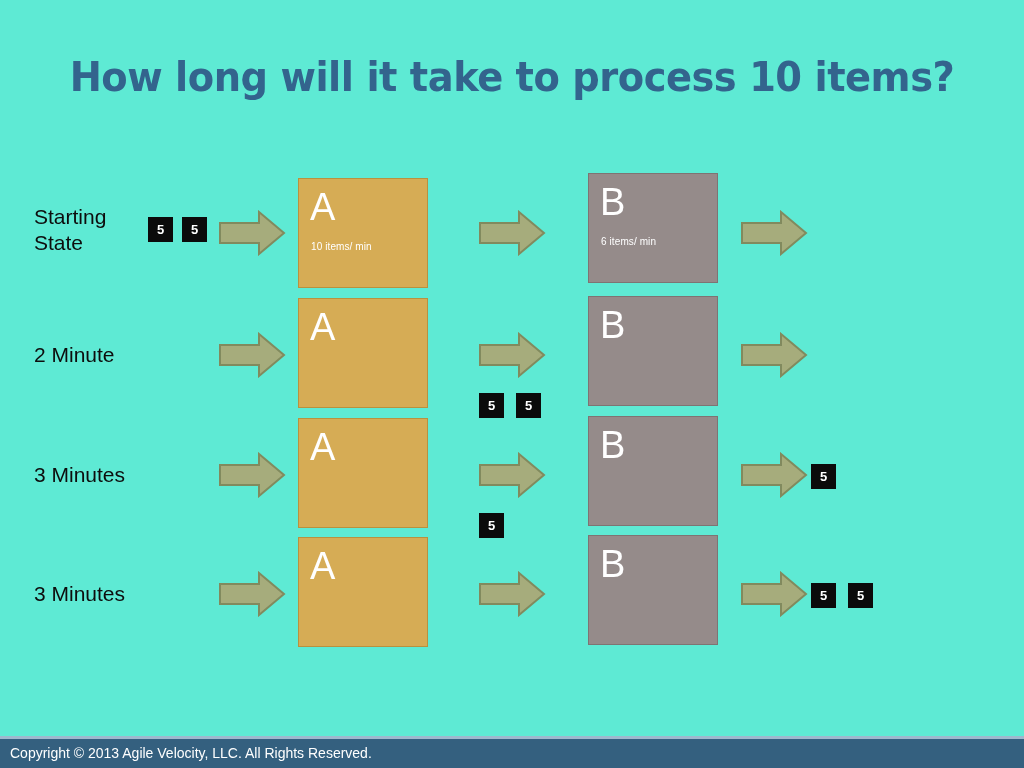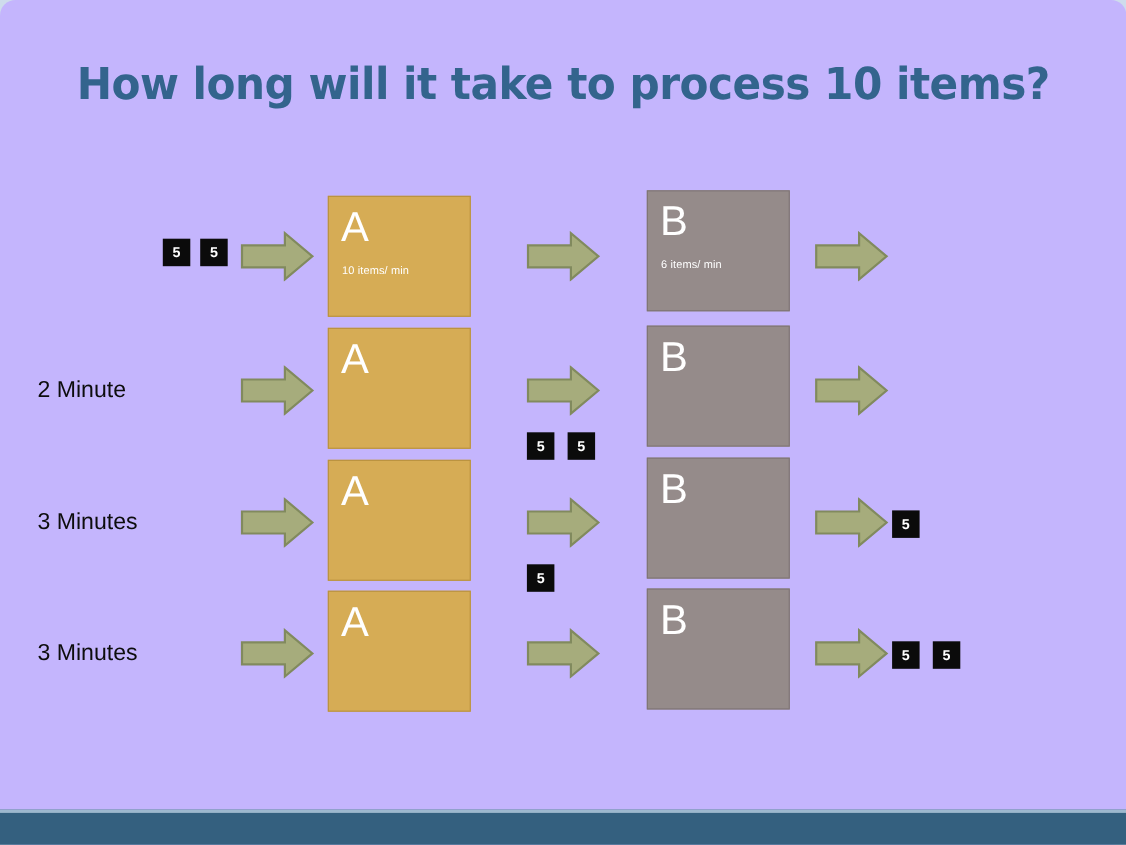--- a/index.html
+++ b/index.html
@@ -13,22 +13,21 @@
     font-family: "Liberation Sans", sans-serif;
     overflow: hidden;
     position: relative;
   }
 
   #slide {
     position: absolute;
     left: 0; top: 0;
     width: 1024px;
     height: 768px;
-    background: #c4b5fd;
-    border-radius: 14px;
+    background: #5eead4;
   }
 
   
   #title {
     position: absolute;
     left: 0;
     top: 54px;
     width: 1024px;
     text-align: center;
     color: #33648d;
@@ -139,20 +138,22 @@
     white-space: nowrap;
   }
 </style>
 </head>
 <body>
 
 <div id="slide">
 
   <div id="title">How long will it take to process 10 items?</div>
 
+  <div class="row-label" style="top:204px;">Starting
+State</div>
 
   <div class="token" style="left:148px; top:217px;">5</div>
   <div class="token" style="left:182px; top:217px;">5</div>
 
   <div class="arrow" style="left:218px; top:210px;">
     <svg viewBox="0 0 68 46">
         <polygon points="2,13 41,13 41,2 66,23 41,44 41,33 2,33" fill="#a6ac7c" stroke="#818a5e" stroke-width="2"></polygon>
       </svg>
   </div>
 
@@ -272,15 +273,16 @@
   <div class="arrow" style="left:740px; top:571px;">
     <svg viewBox="0 0 68 46">
         <polygon points="2,13 41,13 41,2 66,23 41,44 41,33 2,33" fill="#a6ac7c" stroke="#818a5e" stroke-width="2"></polygon>
       </svg>
   </div>
 
   <div class="token" style="left:811px; top:583px;">5</div>
   <div class="token" style="left:848px; top:583px;">5</div>
 
   <div id="footer">
+    <div class="foot-left">Copyright © 2013 Agile Velocity, LLC.  All Rights Reserved.</div>
   </div>
 
 </div>
 
 </body></html>

